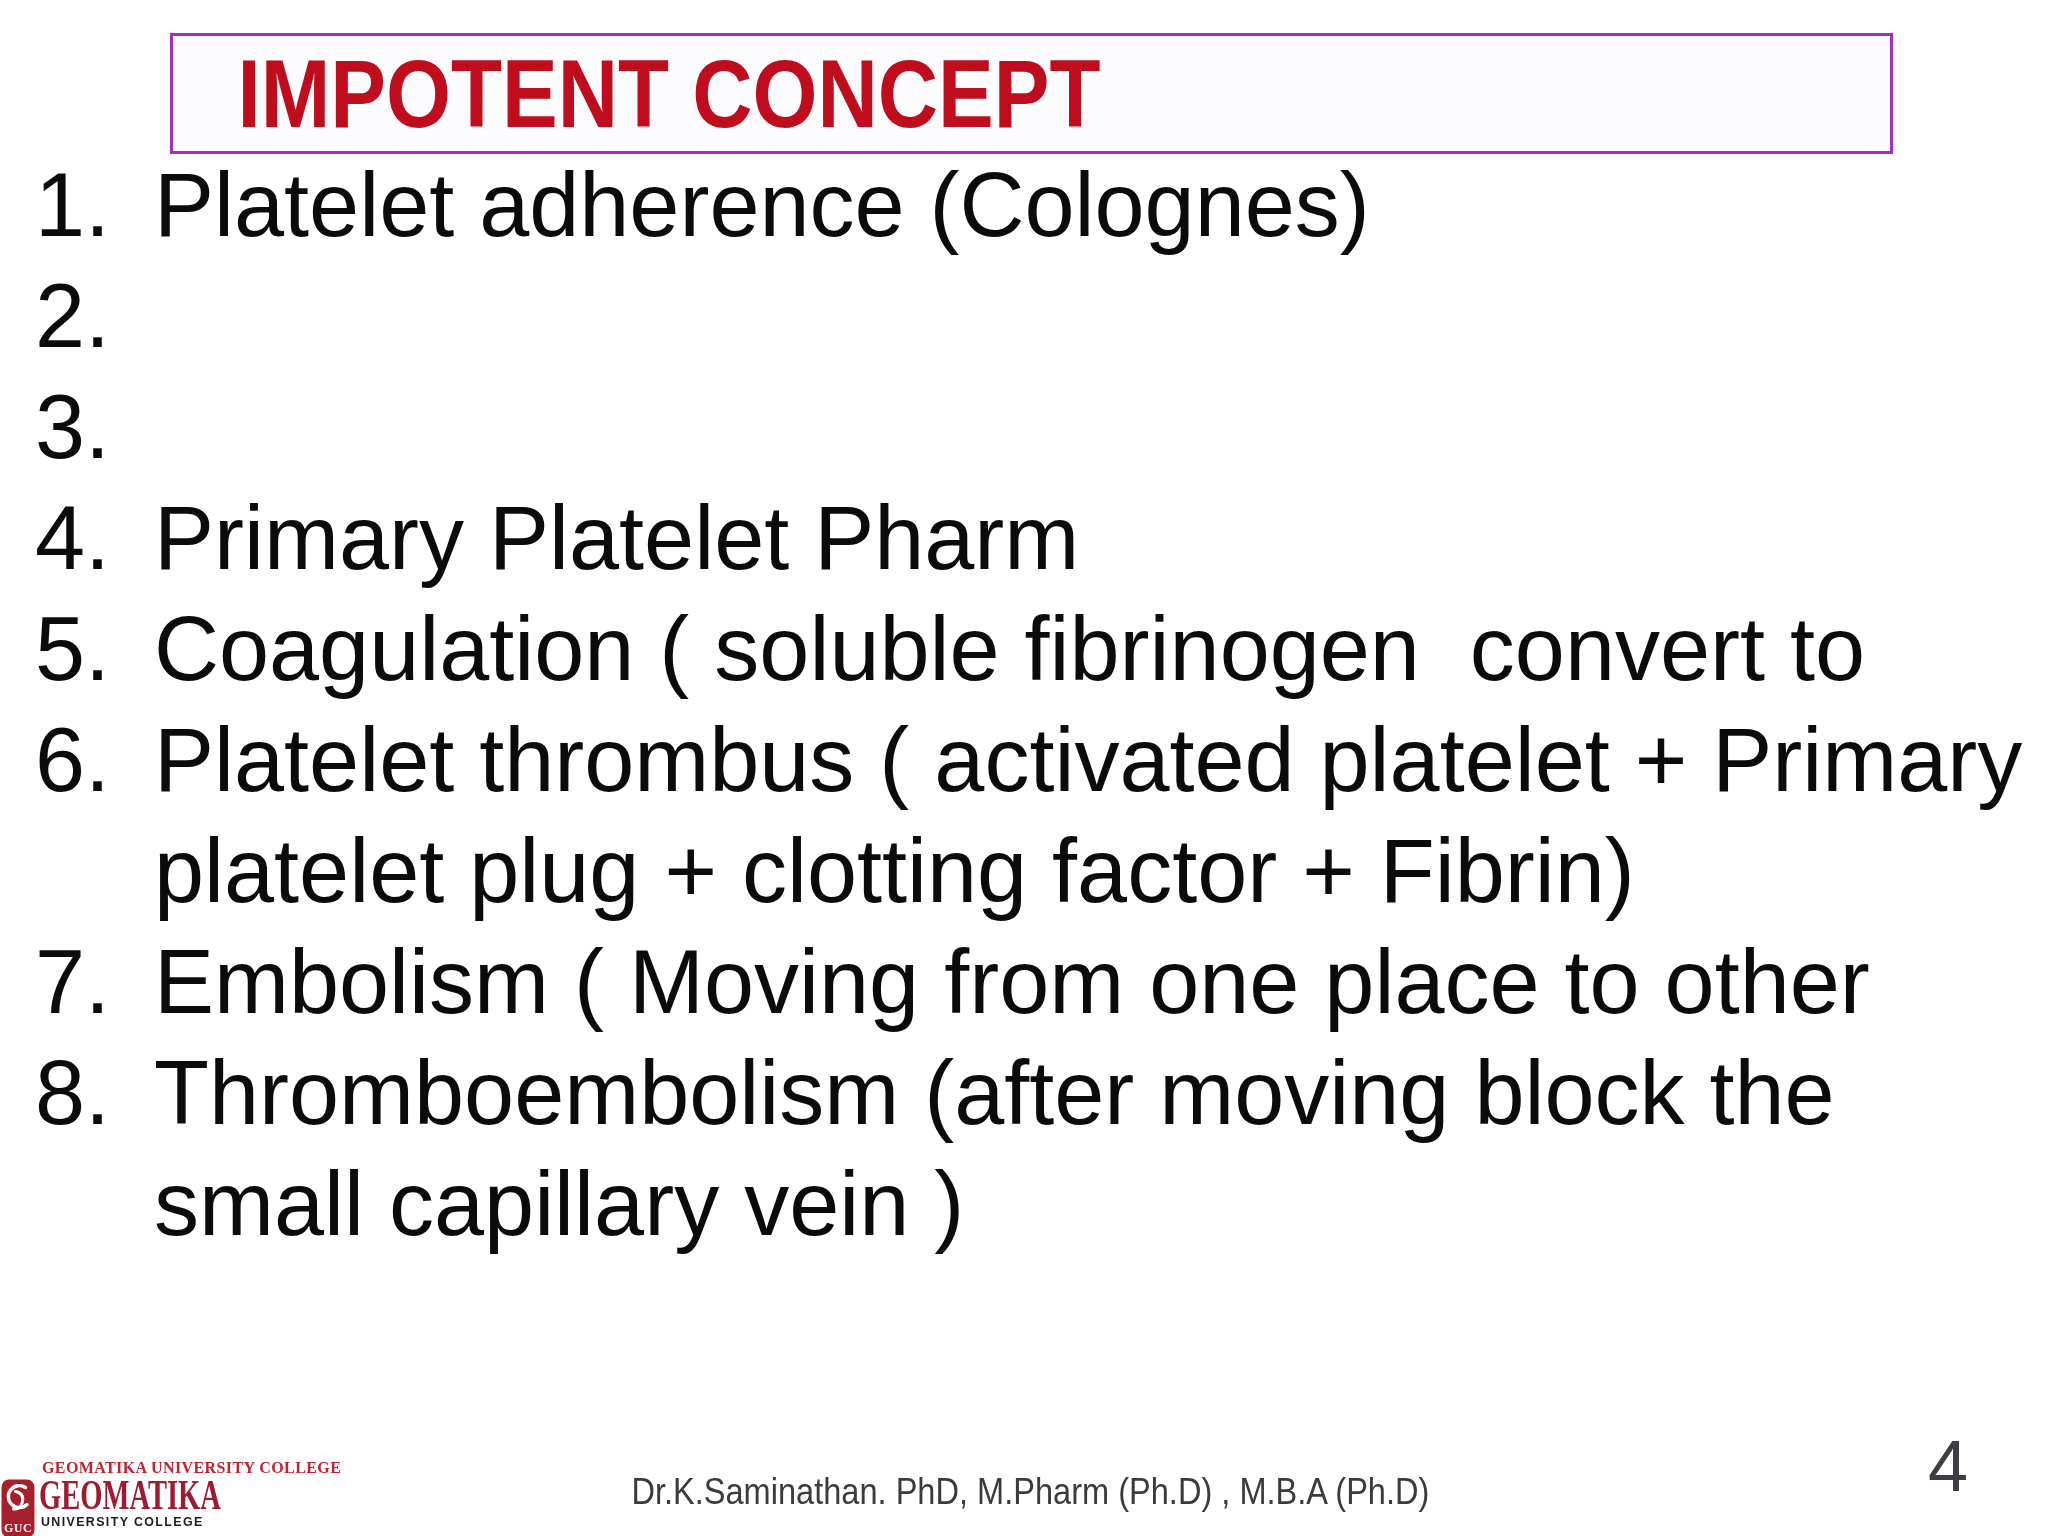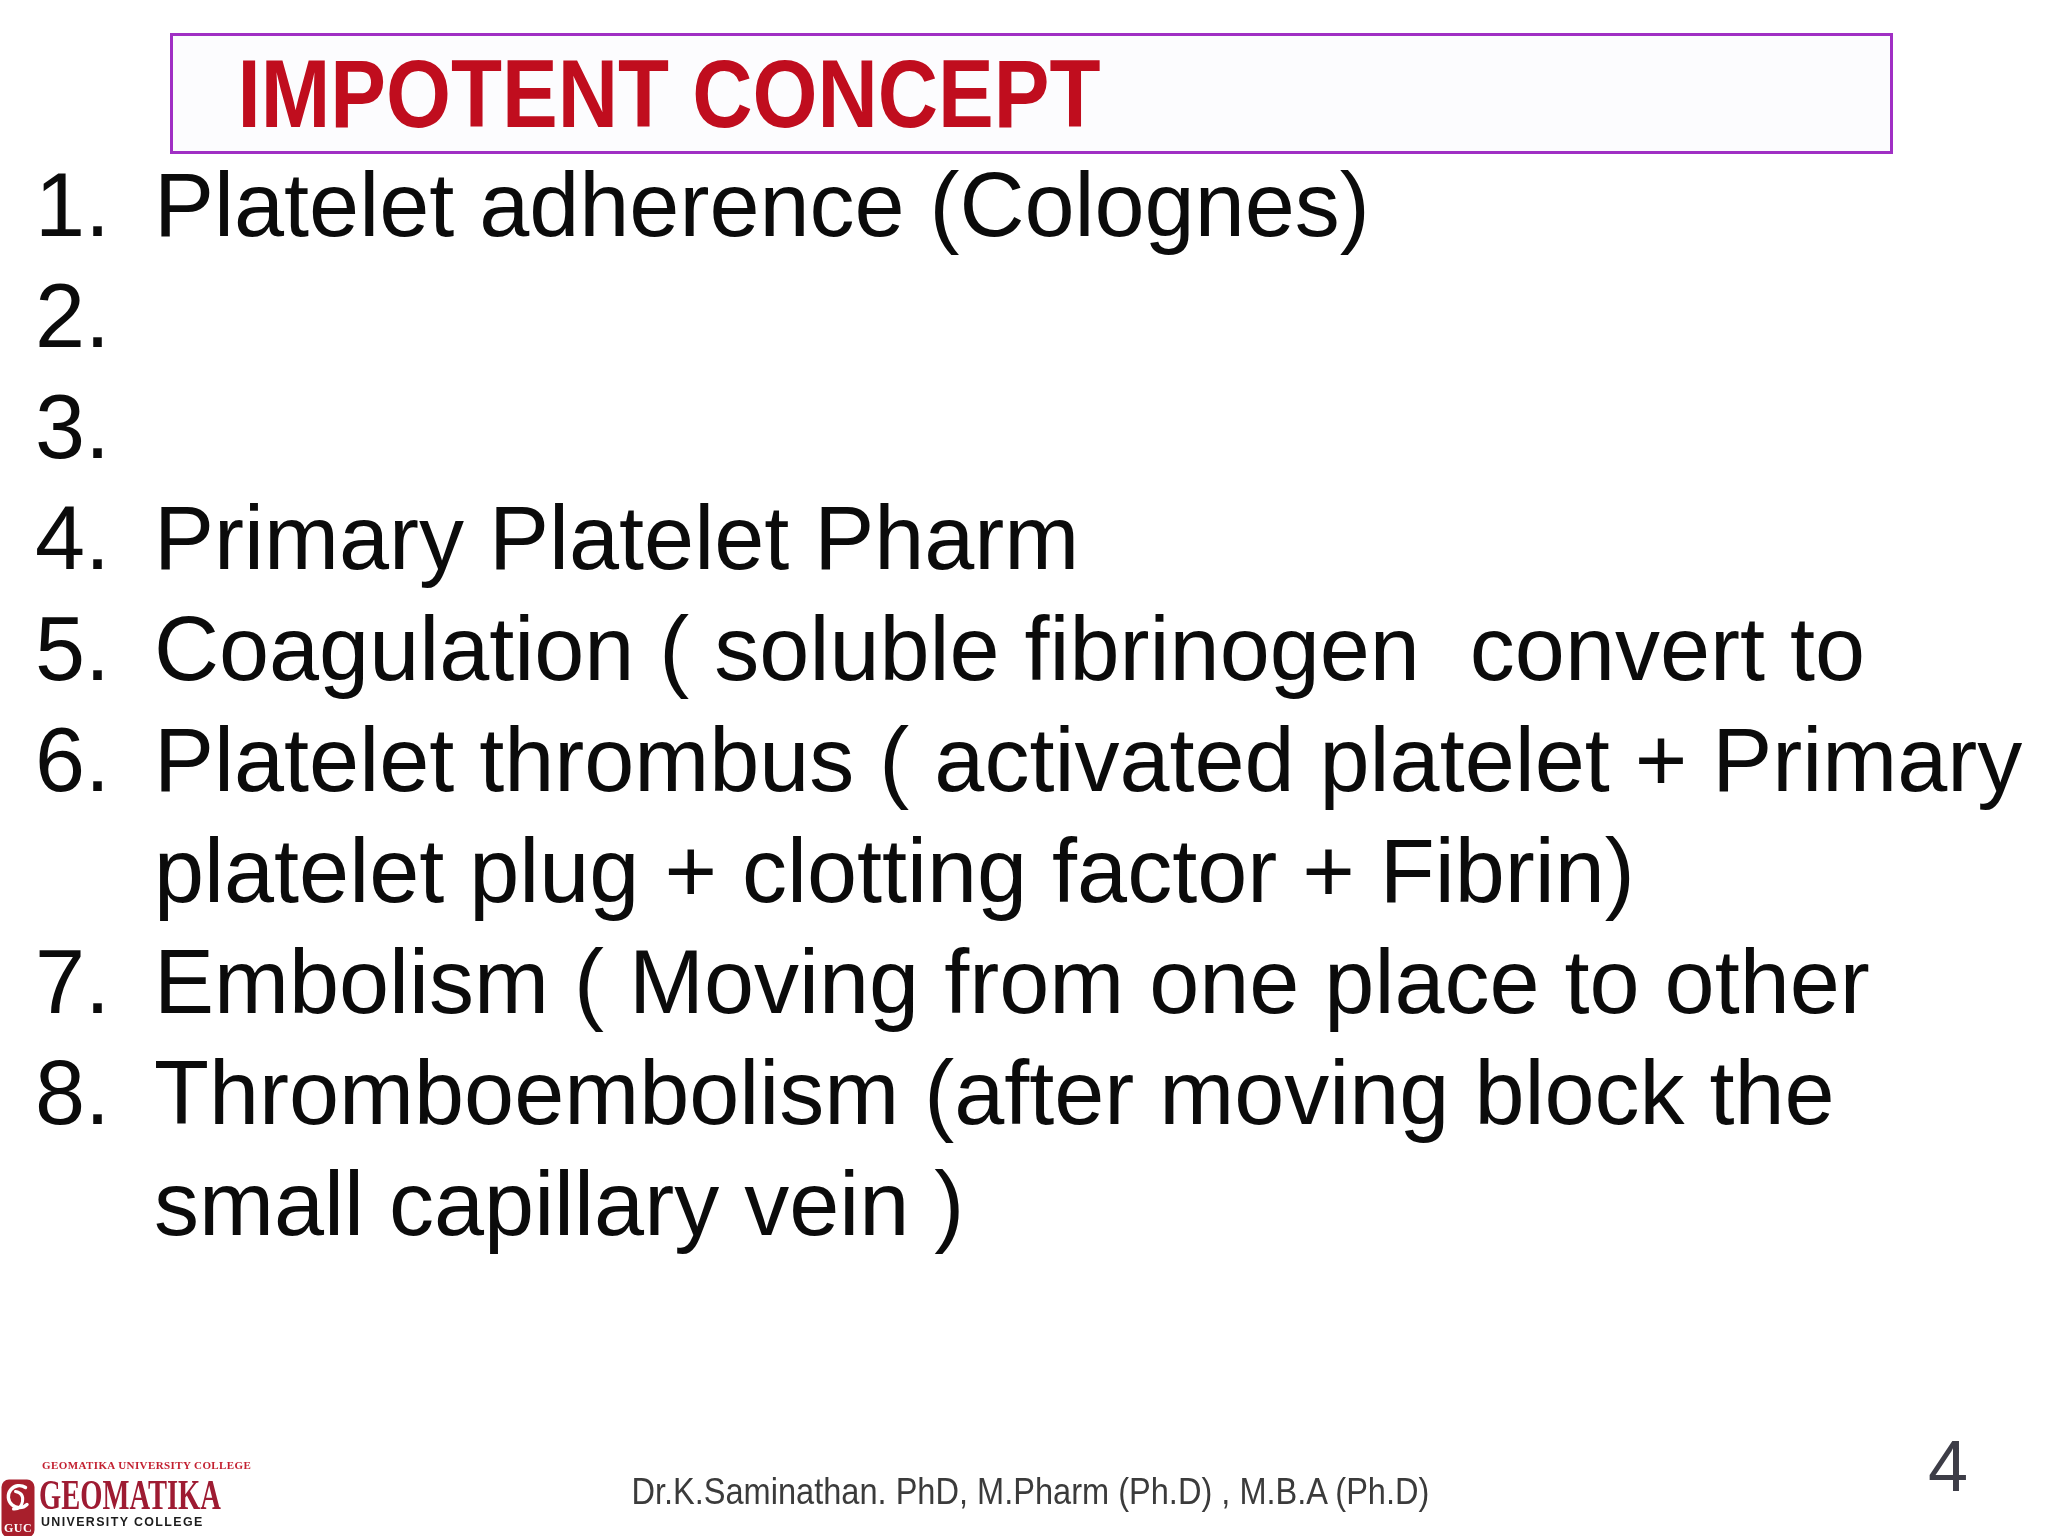--- a/index.html
+++ b/index.html
@@ -87,21 +87,21 @@
     color: #3d3d47;
   }
 
   
   .logo-tagline {
     position: absolute;
     left: 42px;
     top: 1460px;
     font-family: "Liberation Serif", serif;
     font-weight: 700;
-    font-size: 11px;
+    font-size: 16px;
     line-height: 1;
     letter-spacing: 0.4px;
     color: #c32030;
     white-space: pre;
   }
   .logo-badge {
     position: absolute;
     left: 1px;
     top: 1479px;
   }

